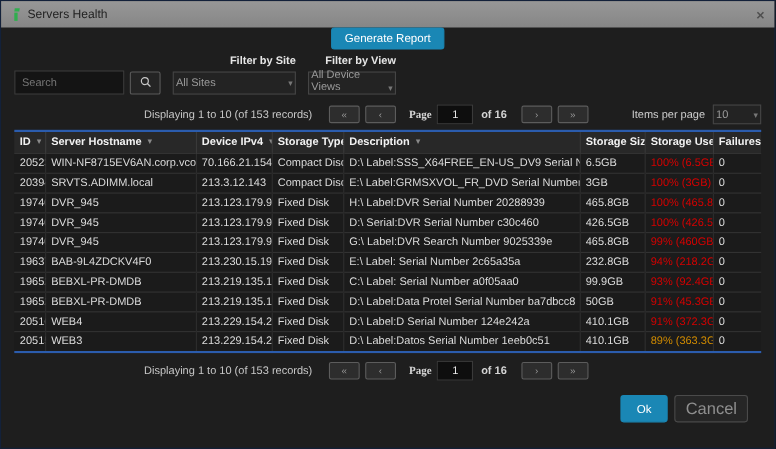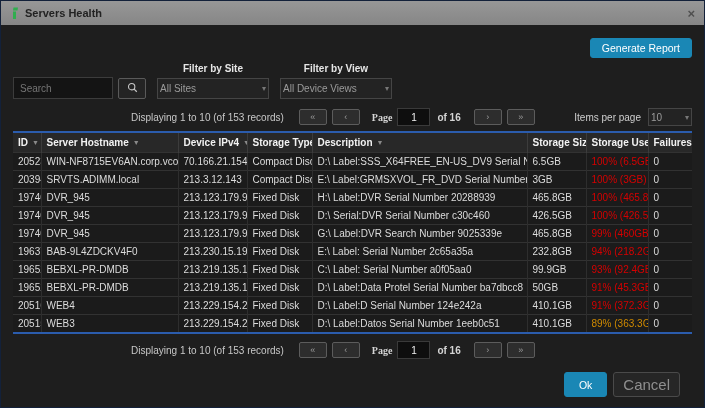--- a/index.html
+++ b/index.html
@@ -3,42 +3,42 @@
 <meta charset="utf-8">
 <style>
   html,body{margin:0;padding:0;width:705px;height:408px;overflow:hidden;
     background:#0a0a0a;font-family:"Liberation Sans",sans-serif;}
   .dialog{position:absolute;inset:0;background:#1e1e1e;border:1px solid #13213a;box-sizing:border-box;}
 
   
   .titlebar{height:24px;background:linear-gradient(#979797,#868686);display:flex;align-items:center;
     padding:0 9px;gap:6px;}
   .title-icon{display:inline-flex;}
-  .title-text{font-size:11px;font-weight:700;color:#222;}
+  .title-text{font-size:11px;font-weight:400;color:#222;}
   .close-x{margin-left:auto;color:#4f4f4f;font-size:13px;font-weight:700;cursor:pointer;line-height:1;}
 
   .content{padding:0 12px;}
 
   
-  .toolbar-row{display:flex;justify-content:flex-end;padding-top:13px;}
+  .toolbar-row{display:flex;justify-content:center;}
   .btn-primary{background:#1a87b5;color:#fff;border:1px solid #1a87b5;border-radius:3px;
     font-size:10.5px;padding:3px 11px;font-family:inherit;cursor:pointer;}
 
   
   .filters-row{display:flex;align-items:flex-end;margin-top:5px;}
   .search-input{width:100px;height:20px;background:#141414;border:1px solid #3c3c3c;color:#b9b9b9;
     font-size:10px;padding:10px 6px;box-sizing:border-box;font-family:inherit;}
   .search-btn{width:28px;height:21px;margin-left:5px;background:#242424;border:1px solid #5a5a5a;
     border-radius:2px;display:flex;align-items:center;justify-content:center;cursor:pointer;}
   .filter-group{display:flex;flex-direction:column;margin-left:11px;}
-  .filter-label{font-size:10px;font-weight:700;color:#e6e6e6;text-align:center;margin-bottom:4px;}
+  .filter-label{font-size:10px;font-weight:700;color:#e6e6e6;text-align:right;margin-bottom:4px;}
   .select{height:21px;background:#232323;border:1px solid #454545;display:flex;align-items:center;
     justify-content:space-between;padding:0 2px;color:#9b9b9b;font-size:10px;box-sizing:border-box;cursor:pointer;}
   .sel-site{width:112px;}
-  .sel-view{width:112px;}
+  .sel-view{width:80px;align-items:flex-end;}
   .sel-arrow{color:#777;font-size:8px;margin-left:6px;}
 
   
   .pagination-row{display:flex;align-items:flex-start;margin-top:9px;font-size:10px;color:#c8c8c8;height:18px;}
   .pg-center{display:flex;align-items:center;margin-left:118px;}
   .pg-summary{margin-right:10px;}
   .pg-btn{width:28px;height:16px;background:#2d2d2d;border:1px solid #5c5c5c;border-radius:2px;
     color:#9a9a9a;font-size:9px;line-height:14px;text-align:center;margin-left:5px;cursor:pointer;
     font-family:inherit;padding:0;}
   .pg-label{margin:0 5px 0 12px;color:#d5d5d5;font-weight:700;font-family:Liberation Serif, serif;}

